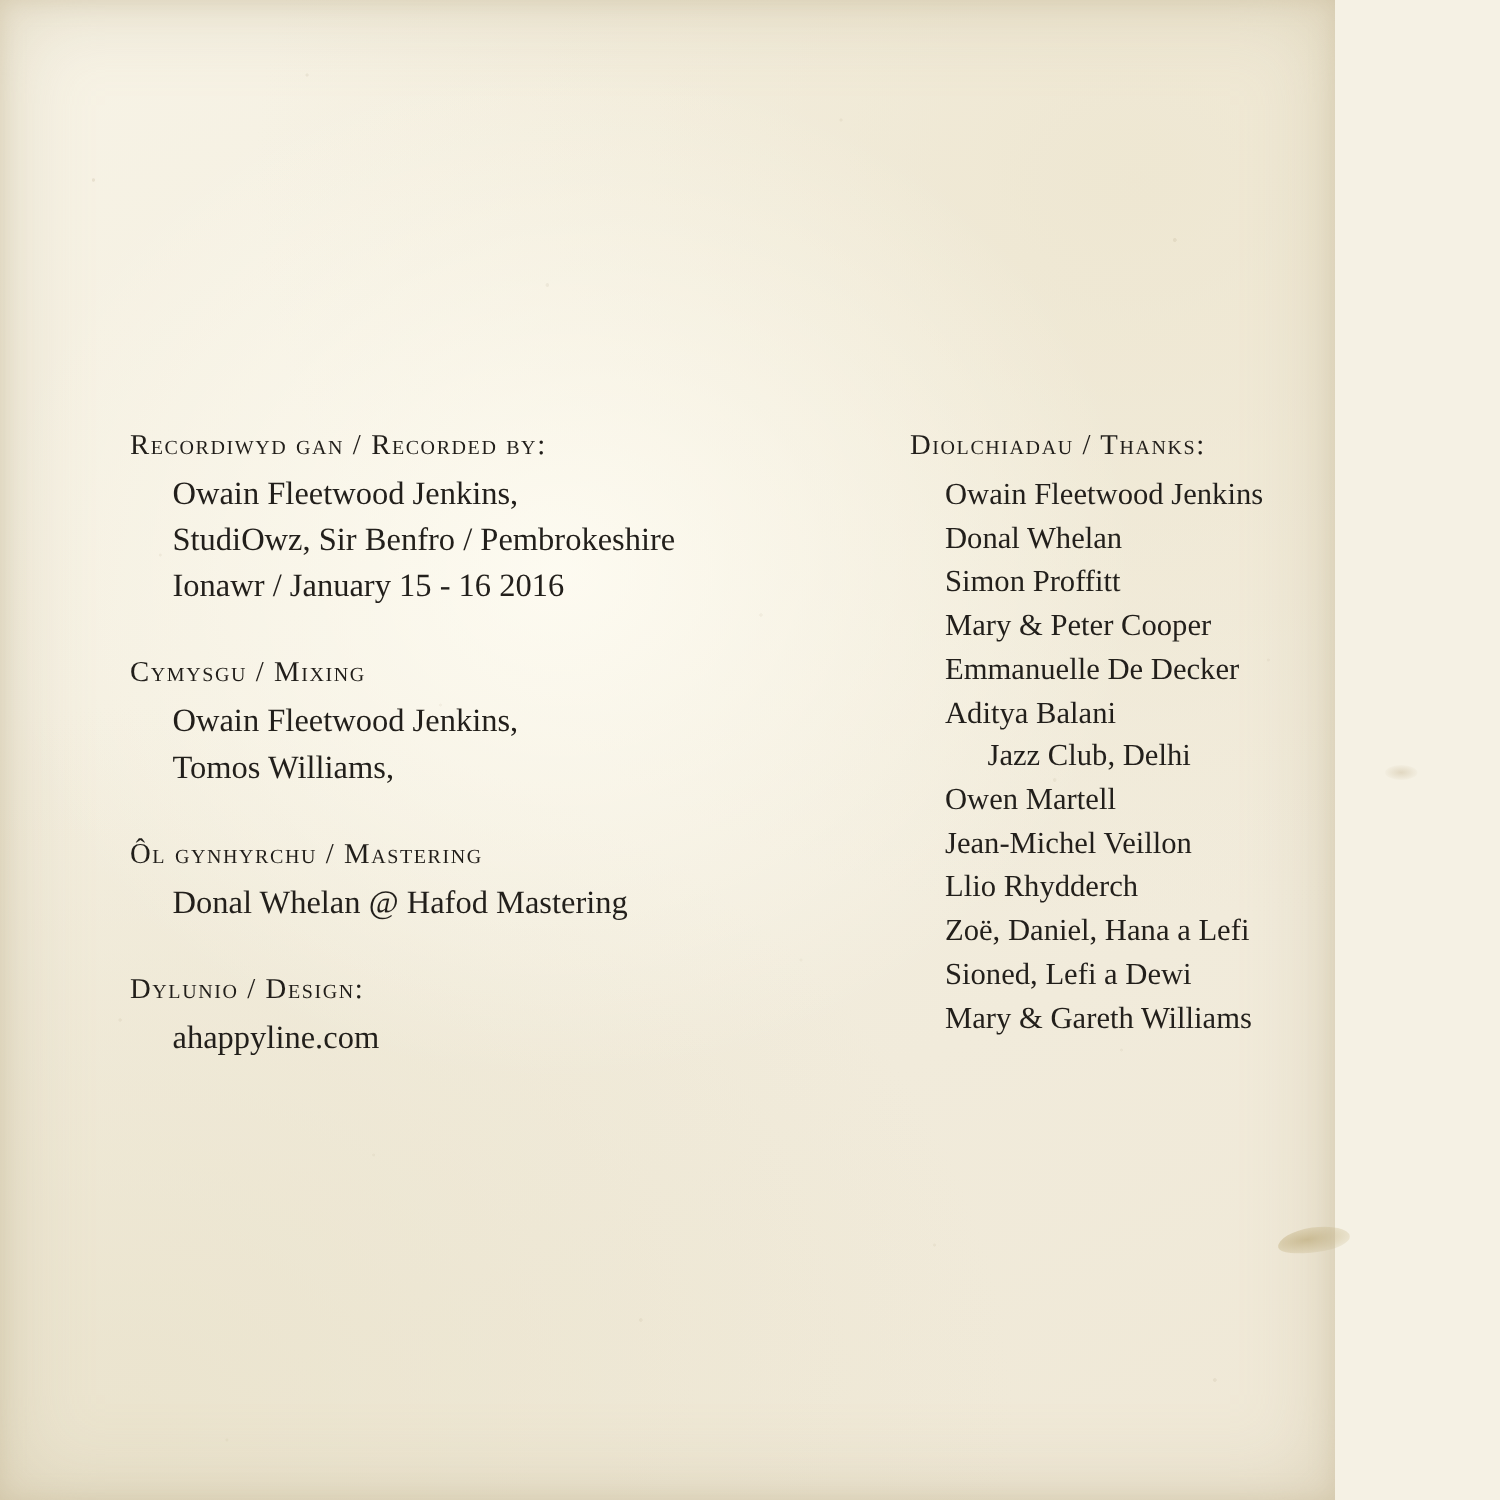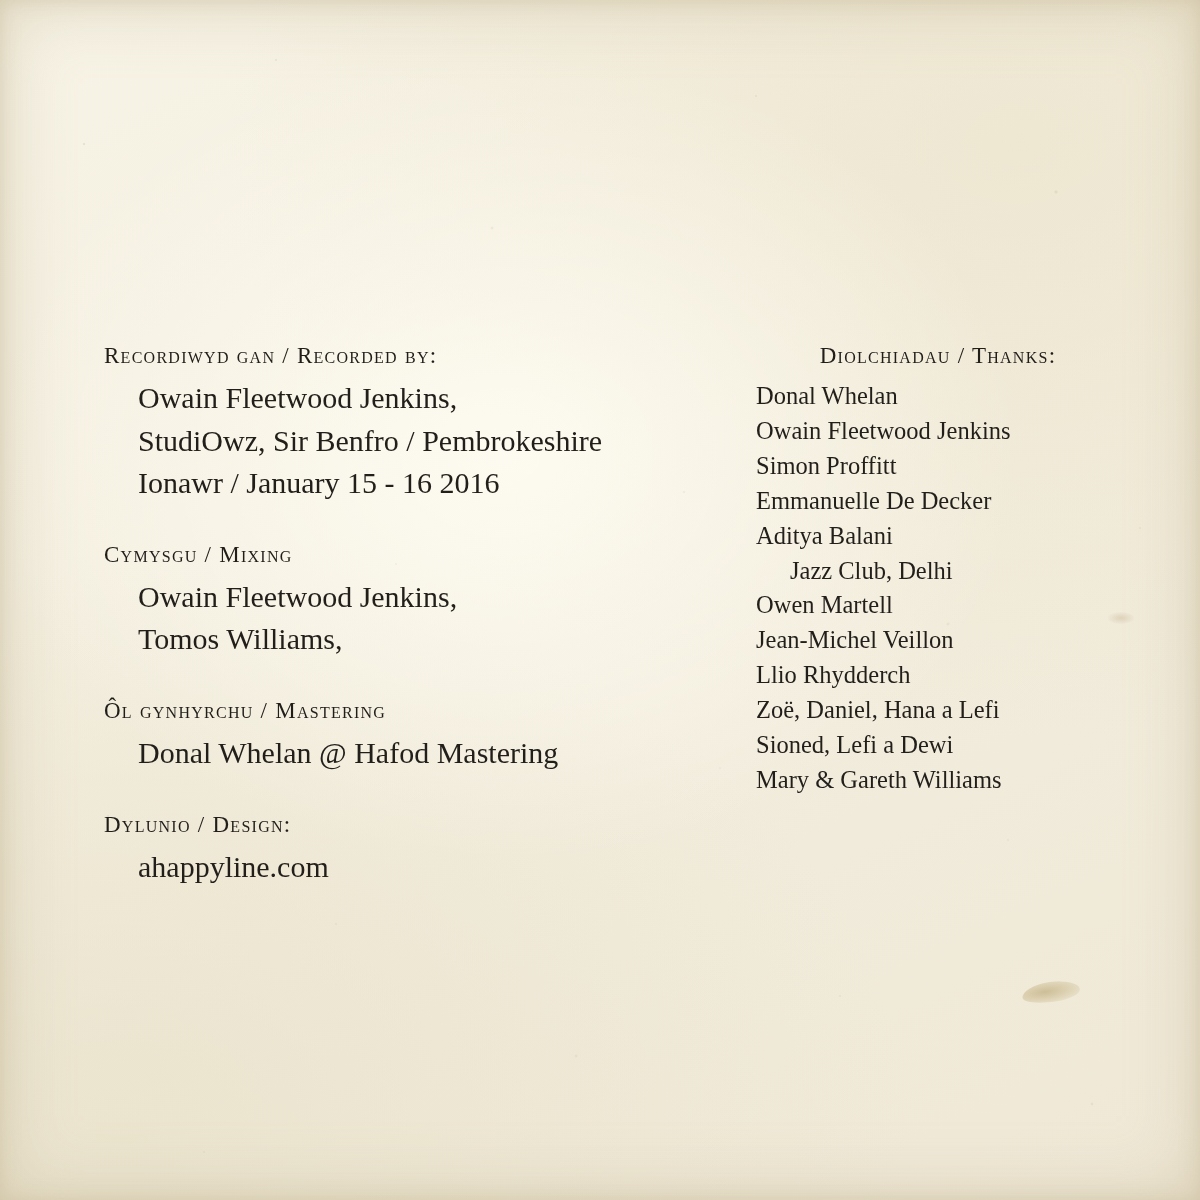--- a/index.html
+++ b/index.html
@@ -10,21 +10,21 @@
     width: 1200px;
     height: 1200px;
     overflow: hidden;
     font-family: "Liberation Serif", "DejaVu Serif", serif;
     background: #f5f1e4;
   }
 
   
   #sheet {
     position: relative;
-    width: 1200px;
+    width: 1068px;
     height: 1200px;
     box-sizing: border-box;
     background:
       radial-gradient(ellipse 70% 55% at 42% 38%, rgba(255,253,244,0.85) 0%, rgba(255,253,244,0.0) 62%),
       radial-gradient(ellipse 120% 90% at 85% 12%, rgba(236,228,205,0.75) 0%, rgba(236,228,205,0) 55%),
       radial-gradient(ellipse 110% 80% at 10% 95%, rgba(233,226,203,0.8) 0%, rgba(233,226,203,0) 60%),
       linear-gradient(155deg, #f7f3e6 0%, #f4efe0 35%, #f1ebdb 70%, #efe8d6 100%);
     color: #1d1b18;
   }
 
@@ -108,29 +108,29 @@
     font-variant: small-caps;
     font-size: 23px;
     letter-spacing: 0.055em;
     line-height: 1.35;
     color: #211e1a;
     margin: 0 0 6px 0;
     white-space: nowrap;
   }
   .entries { margin: 0; padding: 0; list-style: none; }
   .entry {
-    font-size: 30px;
+    font-size: 26px;
     line-height: 1.42;
     color: #221f1b;
     margin-left: 34px;
     white-space: nowrap;
   }
   .entry.indent2 { margin-left: 68px; }
 
-  .col-right .heading { margin-bottom: 8px; text-align: center; }
+  .col-right .heading { margin-bottom: 8px; }
   .col-right .entry {
     font-size: 24.5px;
     line-height: 1.425;
     margin-left: 28px;
   }
   .col-right .entry.indent2 { margin-left: 62px; }
 </style>
 </head>
 <body>
 
@@ -174,23 +174,24 @@
           <li class="entry">ahappyline.com</li>
         </ul>
       </div>
 
     </div>
 
     <div class="col-right">
       <div class="block">
         <p class="heading">Diolchiadau / Thanks:</p>
         <ul class="entries">
+          <li class="entry">Owain Fleetwood Jenkins</li>
           <li class="entry">Donal Whelan</li>
-          <li class="entry">Owain Fleetwood Jenkins</li>
           <li class="entry">Simon Proffitt</li>
+          <li class="entry">Mary &amp; Peter Cooper</li>
           <li class="entry">Emmanuelle De Decker</li>
           <li class="entry">Aditya Balani</li>
           <li class="entry indent2">Jazz Club, Delhi</li>
           <li class="entry">Owen Martell</li>
           <li class="entry">Jean-Michel Veillon</li>
           <li class="entry">Llio Rhydderch</li>
           <li class="entry">Zoë, Daniel, Hana a Lefi</li>
           <li class="entry">Sioned, Lefi a Dewi</li>
           <li class="entry">Mary &amp; Gareth Williams</li>
         </ul>

